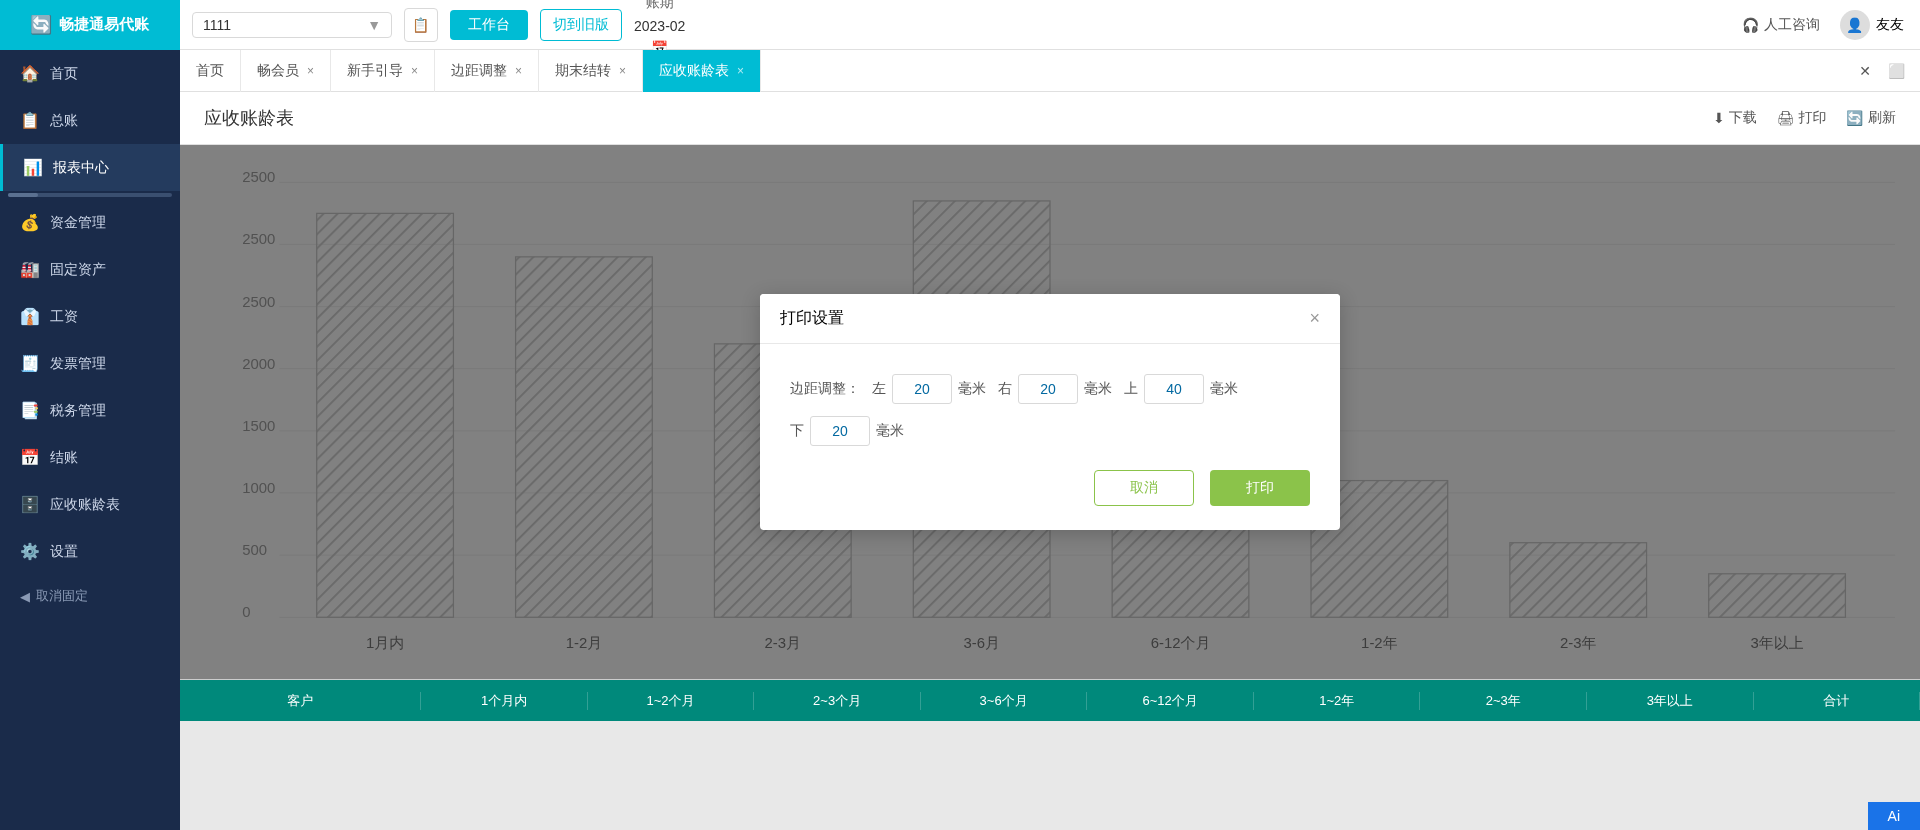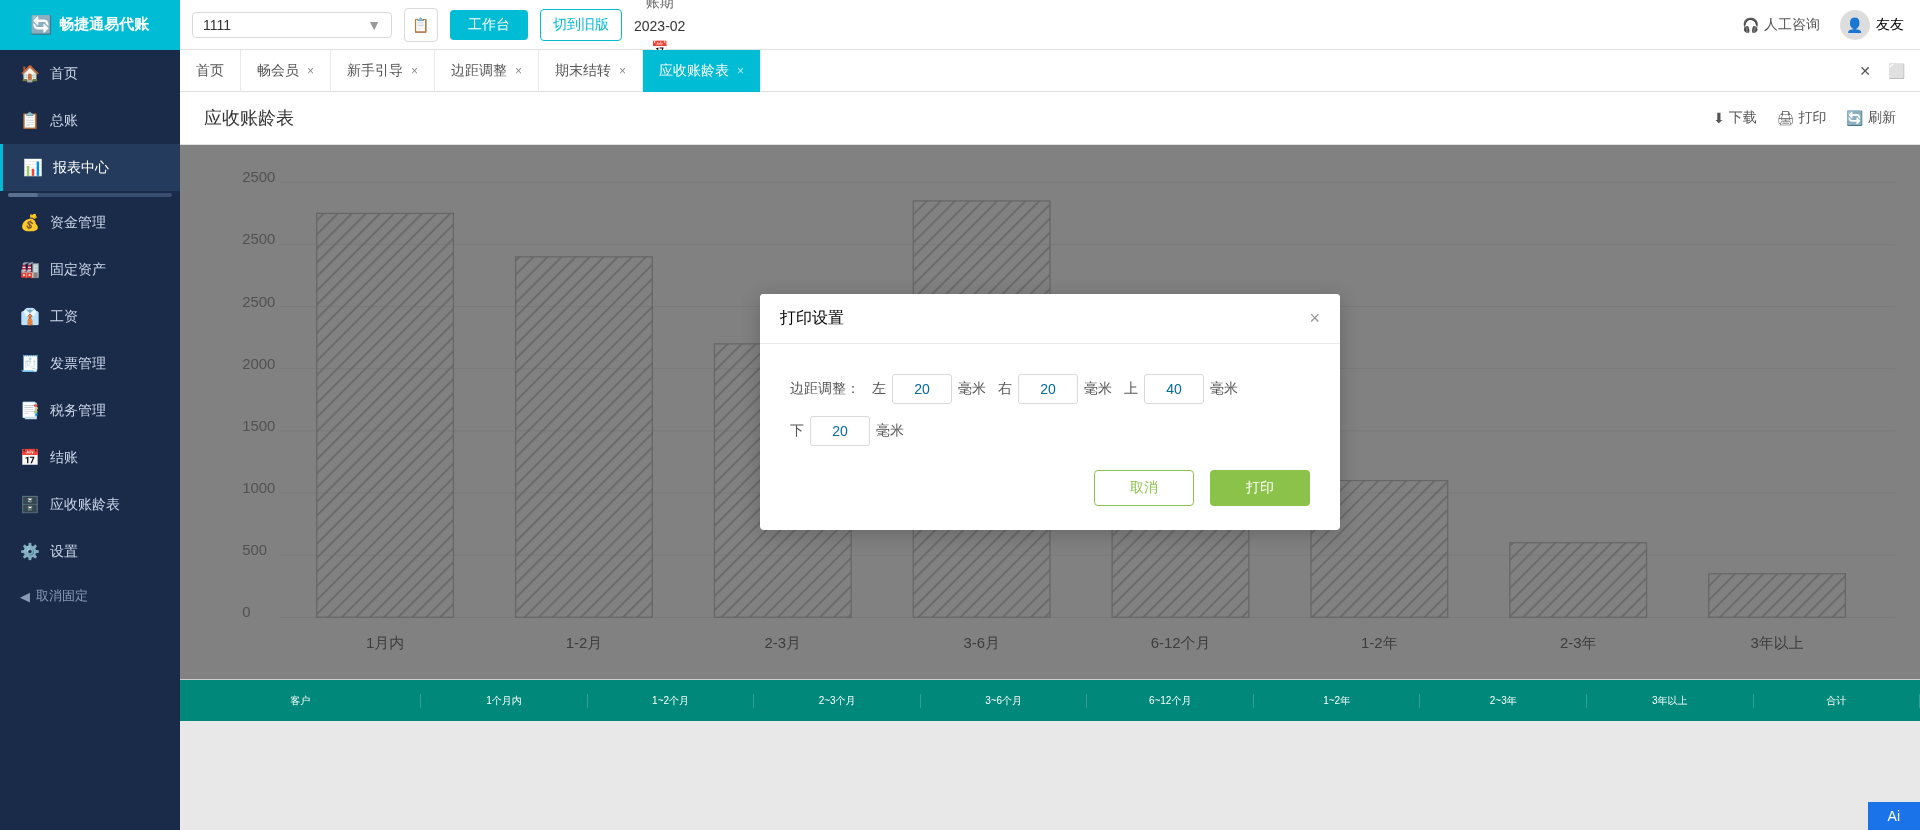--- a/index.html
+++ b/index.html
@@ -92,21 +92,21 @@
       background: #d8d8d8; flex: 1; display: flex; align-items: center; justify-content: center;
       position: relative; overflow: hidden;
     }
 
     
     .bottom-table {
       background: #00897b; height: 42px; display: flex; align-items: center;
       flex-shrink: 0; border-top: 1px solid #ccc;
     }
     .bottom-table-col {
-      flex: 1; text-align: center; color: #fff; font-size: 10px; padding: 0 8px;
+      flex: 1; text-align: center; color: #fff; font-size: 13px; padding: 0 8px;
       border-right: 1px solid rgba(255,255,255,0.2);
     }
     .bottom-table-col:first-child { flex: 1.5; }
 
     
     .modal-overlay {
       position: absolute; top: 0; left: 0; width: 100%; height: 100%;
       background: rgba(0,0,0,0.4); display: flex; align-items: center; justify-content: center;
       z-index: 100;
     }

